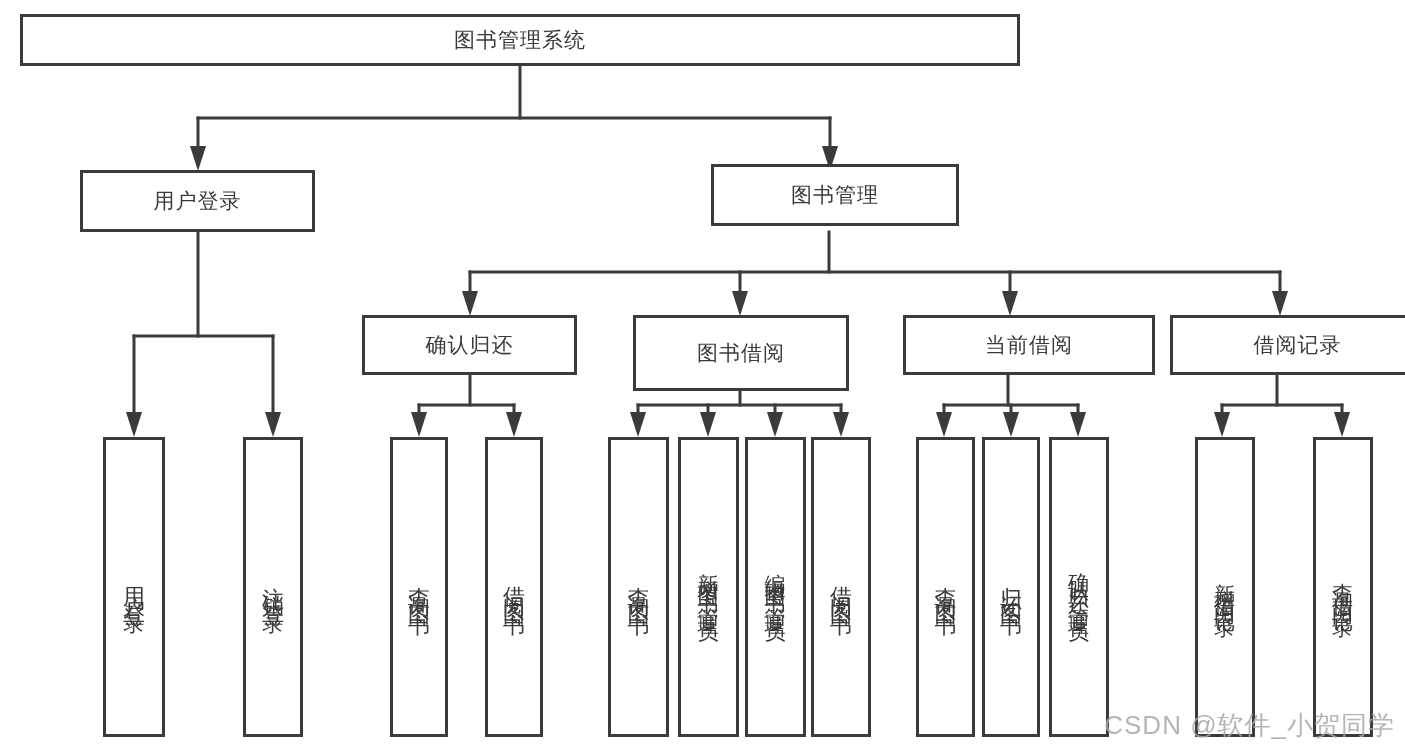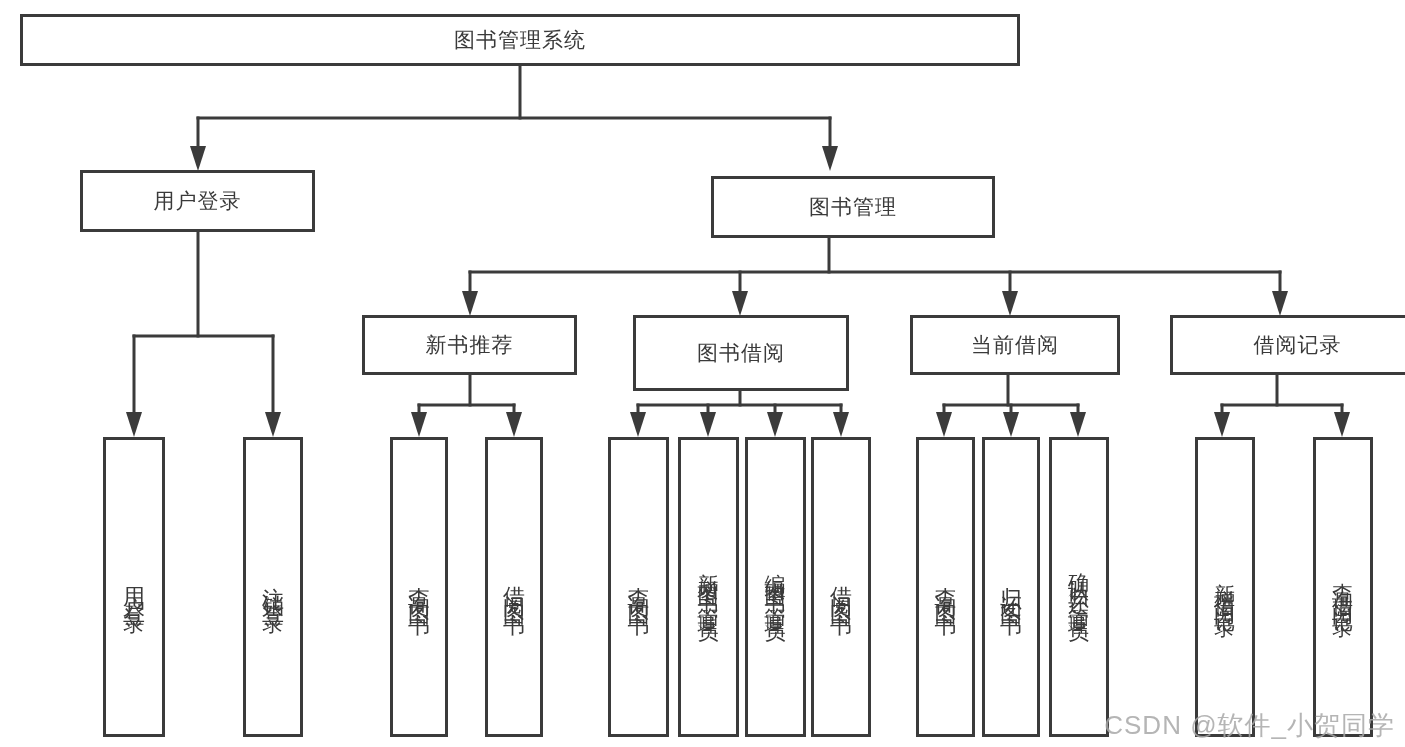--- a/index.html
+++ b/index.html
@@ -110,31 +110,31 @@
     </g>
   </svg>
 
   <div class="node hbox" style="left:20px;top:14px;width:1000px;height:52px;">
     <span>图书管理系统</span>
   </div>
 
   <div class="node hbox" style="left:80px;top:170px;width:235px;height:62px;">
     <span>用户登录</span>
   </div>
-  <div class="node hbox" style="left:711px;top:176px;width:284px;height:62px;">
+  <div class="node hbox" style="left:711px;top:164px;width:248px;height:62px;">
     <span>图书管理</span>
   </div>
 
   <div class="node hbox" style="left:362px;top:315px;width:215px;height:60px;">
-    <span>新书推荐</span>
+    <span>确认归还</span>
   </div>
   <div class="node hbox" style="left:633px;top:315px;width:216px;height:76px;">
     <span>图书借阅</span>
   </div>
-  <div class="node hbox" style="left:903px;top:315px;width:210px;height:60px;margin-left:7px;">
+  <div class="node hbox" style="left:903px;top:315px;width:252px;height:60px;">
     <span>当前借阅</span>
   </div>
   <div class="node hbox" style="left:1170px;top:315px;width:255px;height:60px;">
     <span>借阅记录</span>
   </div>
 
   <div class="node vbox" style="left:103px;top:437px;width:62px;height:300px;">
     <span>用户登录</span>
   </div>
   <div class="node vbox" style="left:243px;top:437px;width:60px;height:300px;">

